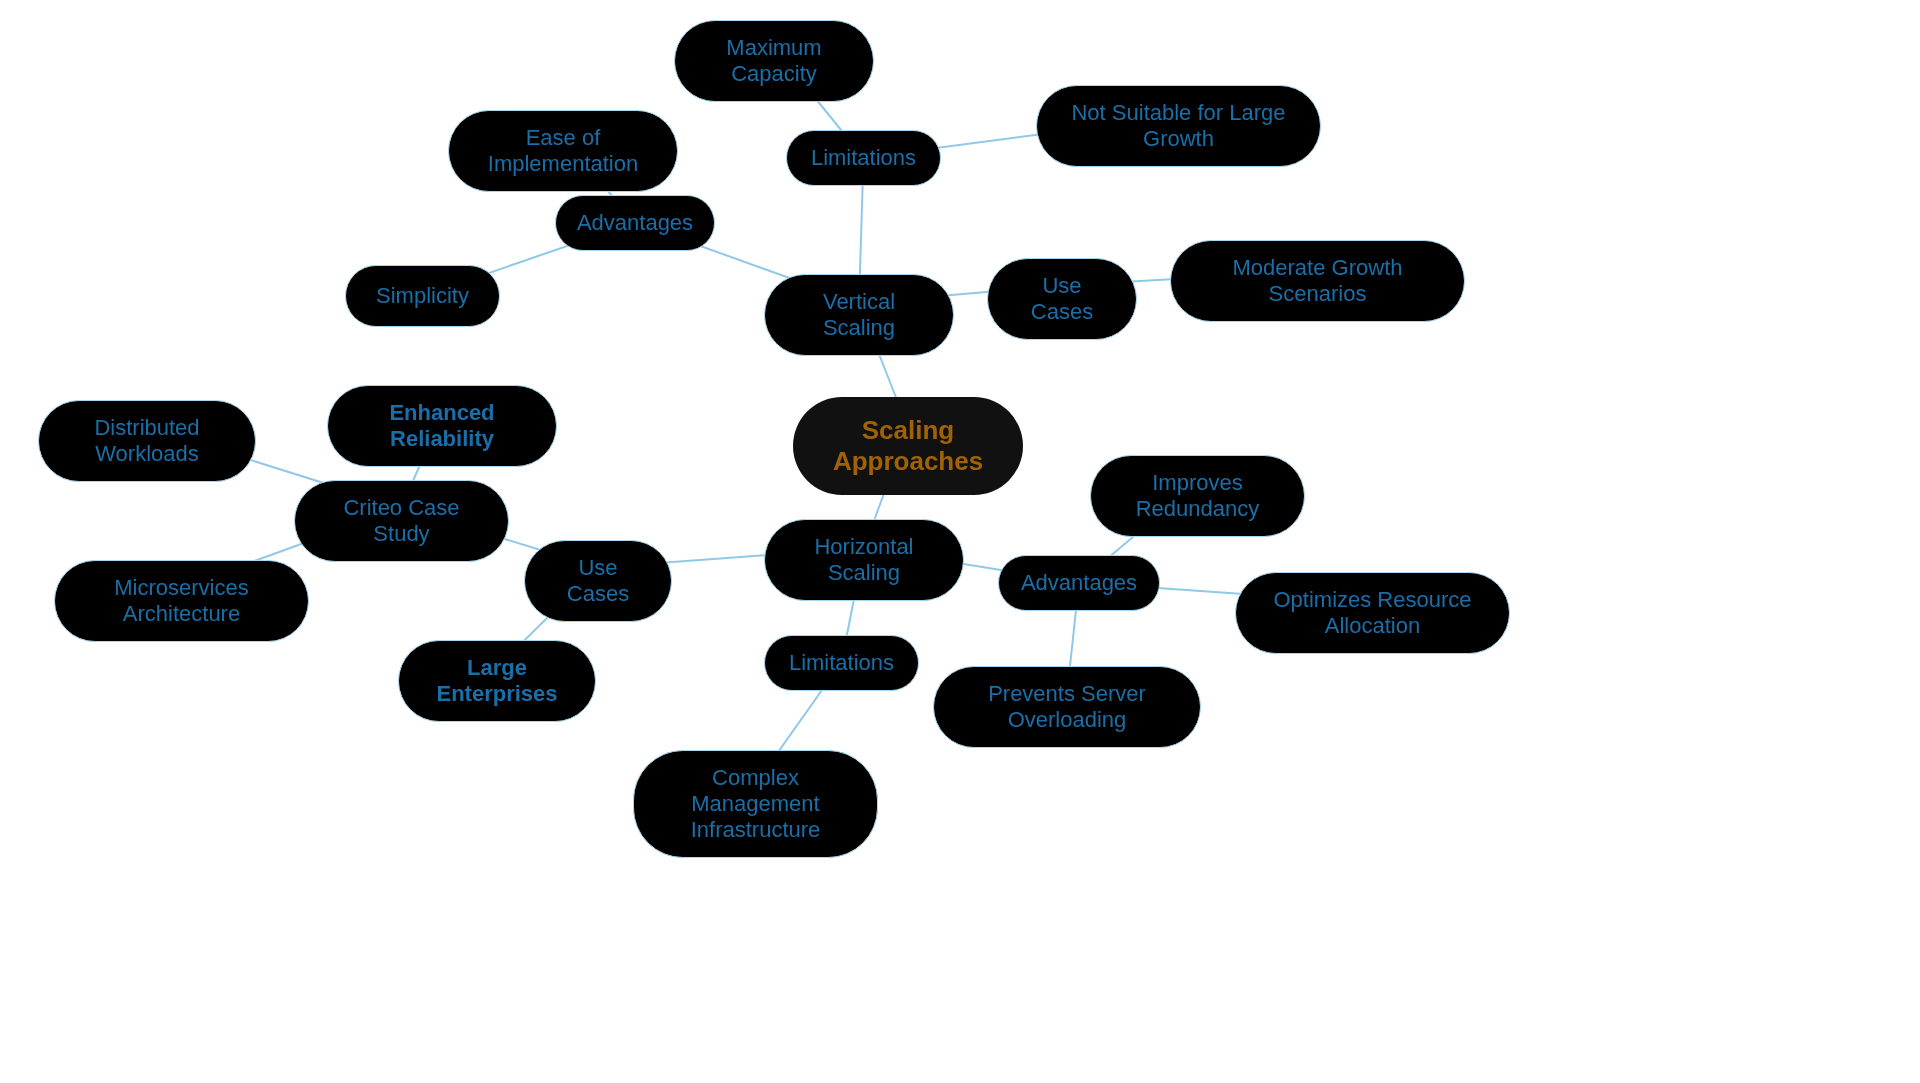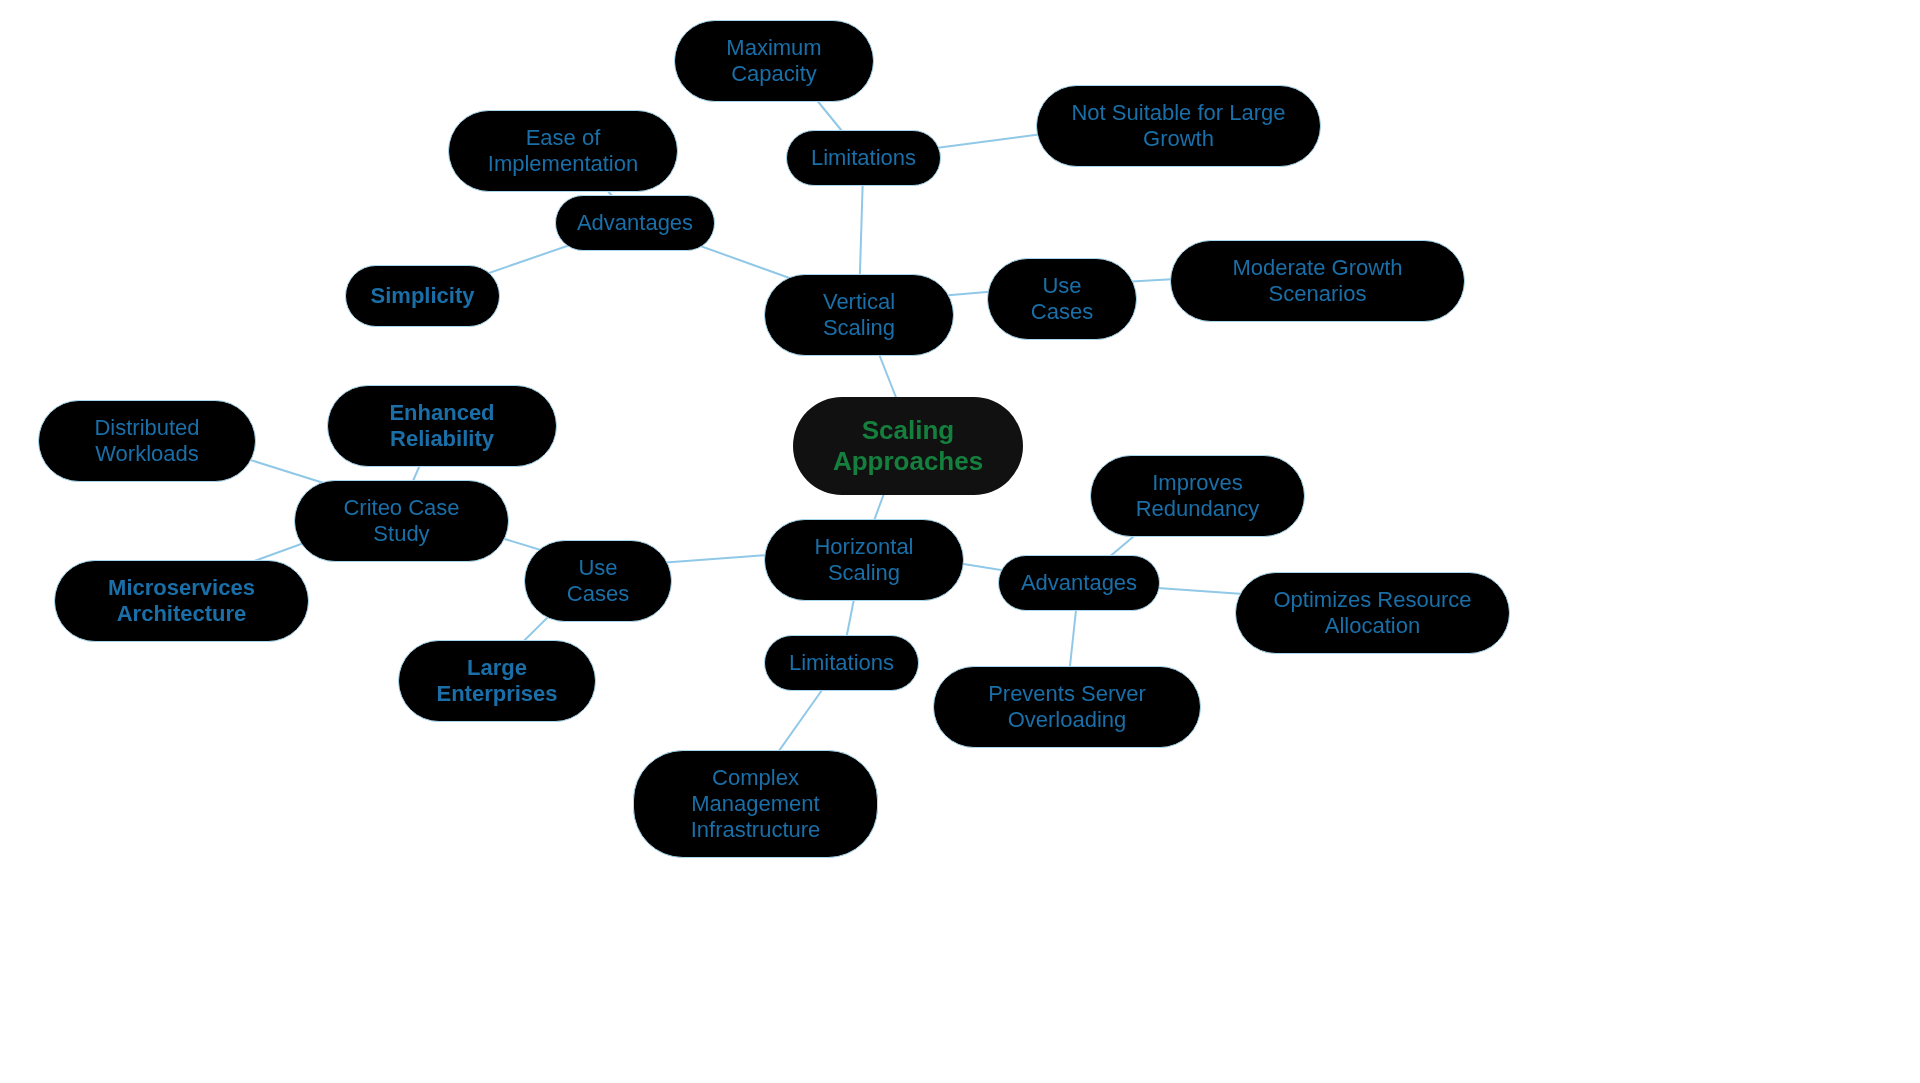--- a/index.html
+++ b/index.html
@@ -32,21 +32,21 @@
       background: #000000;
       border: 1.5px solid #a8d8f0;
       color: #1a6fa8;
       font-size: 22px;
       font-weight: 500;
       padding: 14px 28px;
     }
     .node-dark {
       background: #111111;
       border: none;
-      color: #15803d;
+      color: #a16207;
       font-size: 26px;
       font-weight: 600;
       padding: 18px 44px;
     }
   </style>
 </head>
 <body>
 
 <svg id="connections">
     <line x1="908" y1="428" x2="859" y2="303" stroke="#90c8e8" stroke-width="2"></line>
@@ -74,30 +74,30 @@
   </svg>
 
 <div id="nodes-container">
     <div class="node node-dark" style="left: 793px; top: 397px; width: 230px; min-height: 62px;">Scaling Approaches</div>
     <div class="node node-light" style="left: 764px; top: 274px; width: 190px; min-height: 58px;">Vertical Scaling</div>
     <div class="node node-light" style="left: 764px; top: 519px; width: 200px; min-height: 58px;">Horizontal Scaling</div>
     <div class="node node-light" style="left: 555px; top: 195px; width: 160px; min-height: 55px;">Advantages</div>
     <div class="node node-light" style="left: 786px; top: 130px; width: 155px; min-height: 55px;">Limitations</div>
     <div class="node node-light" style="left: 987px; top: 258px; width: 150px; min-height: 55px;">Use Cases</div>
     <div class="node node-light" style="left: 448px; top: 110px; width: 230px; min-height: 58px;">Ease of Implementation</div>
-    <div class="node node-light" style="left: 345px; top: 265px; width: 155px; min-height: 62px; font-weight: bold;">Simplicity</div>
+    <div class="node node-light" style="left: 345px; top: 265px; width: 155px; min-height: 62px;">Simplicity</div>
     <div class="node node-light" style="left: 674px; top: 20px; width: 200px; min-height: 55px;">Maximum Capacity</div>
     <div class="node node-light" style="left: 1036px; top: 85px; width: 285px; min-height: 62px;">Not Suitable for Large Growth</div>
     <div class="node node-light" style="left: 1170px; top: 240px; width: 295px; min-height: 62px;">Moderate Growth Scenarios</div>
     <div class="node node-light" style="left: 524px; top: 540px; width: 148px; min-height: 55px;">Use Cases</div>
     <div class="node node-light" style="left: 998px; top: 555px; width: 162px; min-height: 55px;">Advantages</div>
     <div class="node node-light" style="left: 764px; top: 635px; width: 155px; min-height: 55px;">Limitations</div>
     <div class="node node-light" style="left: 294px; top: 480px; width: 215px; min-height: 55px;">Criteo Case Study</div>
     <div class="node node-light" style="left: 327px; top: 385px; width: 230px; min-height: 58px; font-weight: bold;">Enhanced Reliability</div>
     <div class="node node-light" style="left: 398px; top: 640px; width: 198px; min-height: 55px; font-weight: bold;">Large Enterprises</div>
     <div class="node node-light" style="left: 38px; top: 400px; width: 218px; min-height: 55px;">Distributed Workloads</div>
-    <div class="node node-light" style="left: 54px; top: 560px; width: 255px; min-height: 55px; font-weight: bold;">Microservices Architecture</div>
+    <div class="node node-light" style="left: 54px; top: 560px; width: 255px; min-height: 55px;">Microservices Architecture</div>
     <div class="node node-light" style="left: 1090px; top: 455px; width: 215px; min-height: 55px;">Improves Redundancy</div>
     <div class="node node-light" style="left: 1235px; top: 572px; width: 275px; min-height: 55px;">Optimizes Resource Allocation</div>
     <div class="node node-light" style="left: 933px; top: 666px; width: 268px; min-height: 55px;">Prevents Server Overloading</div>
     <div class="node node-light" style="left: 633px; top: 750px; width: 245px; min-height: 68px;">Complex Management
 Infrastructure</div>
   </div>
 
 </body></html>

